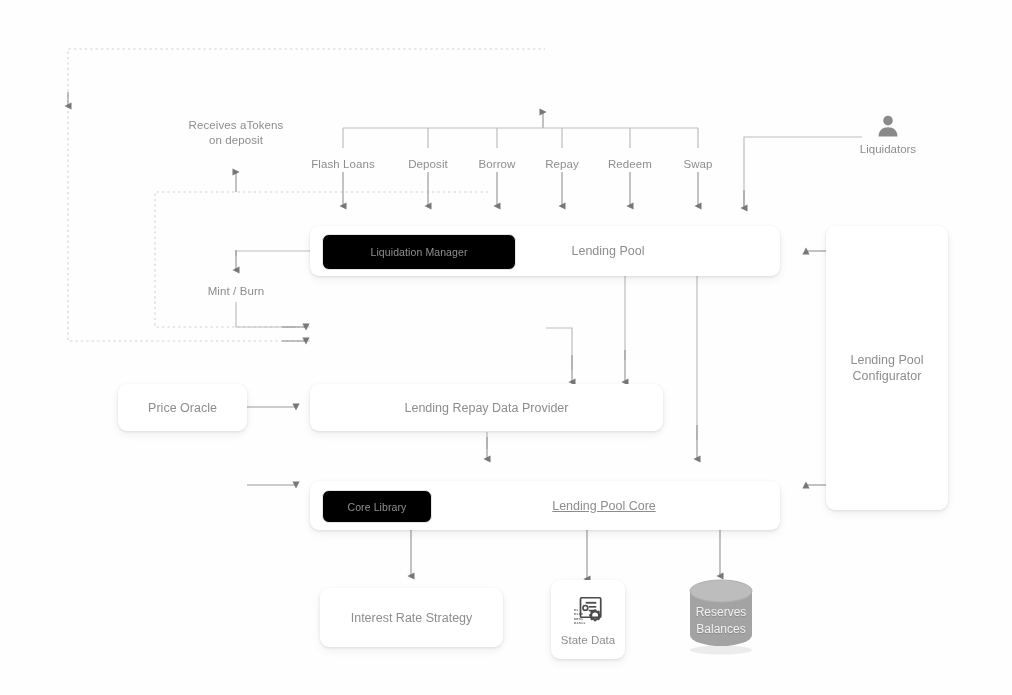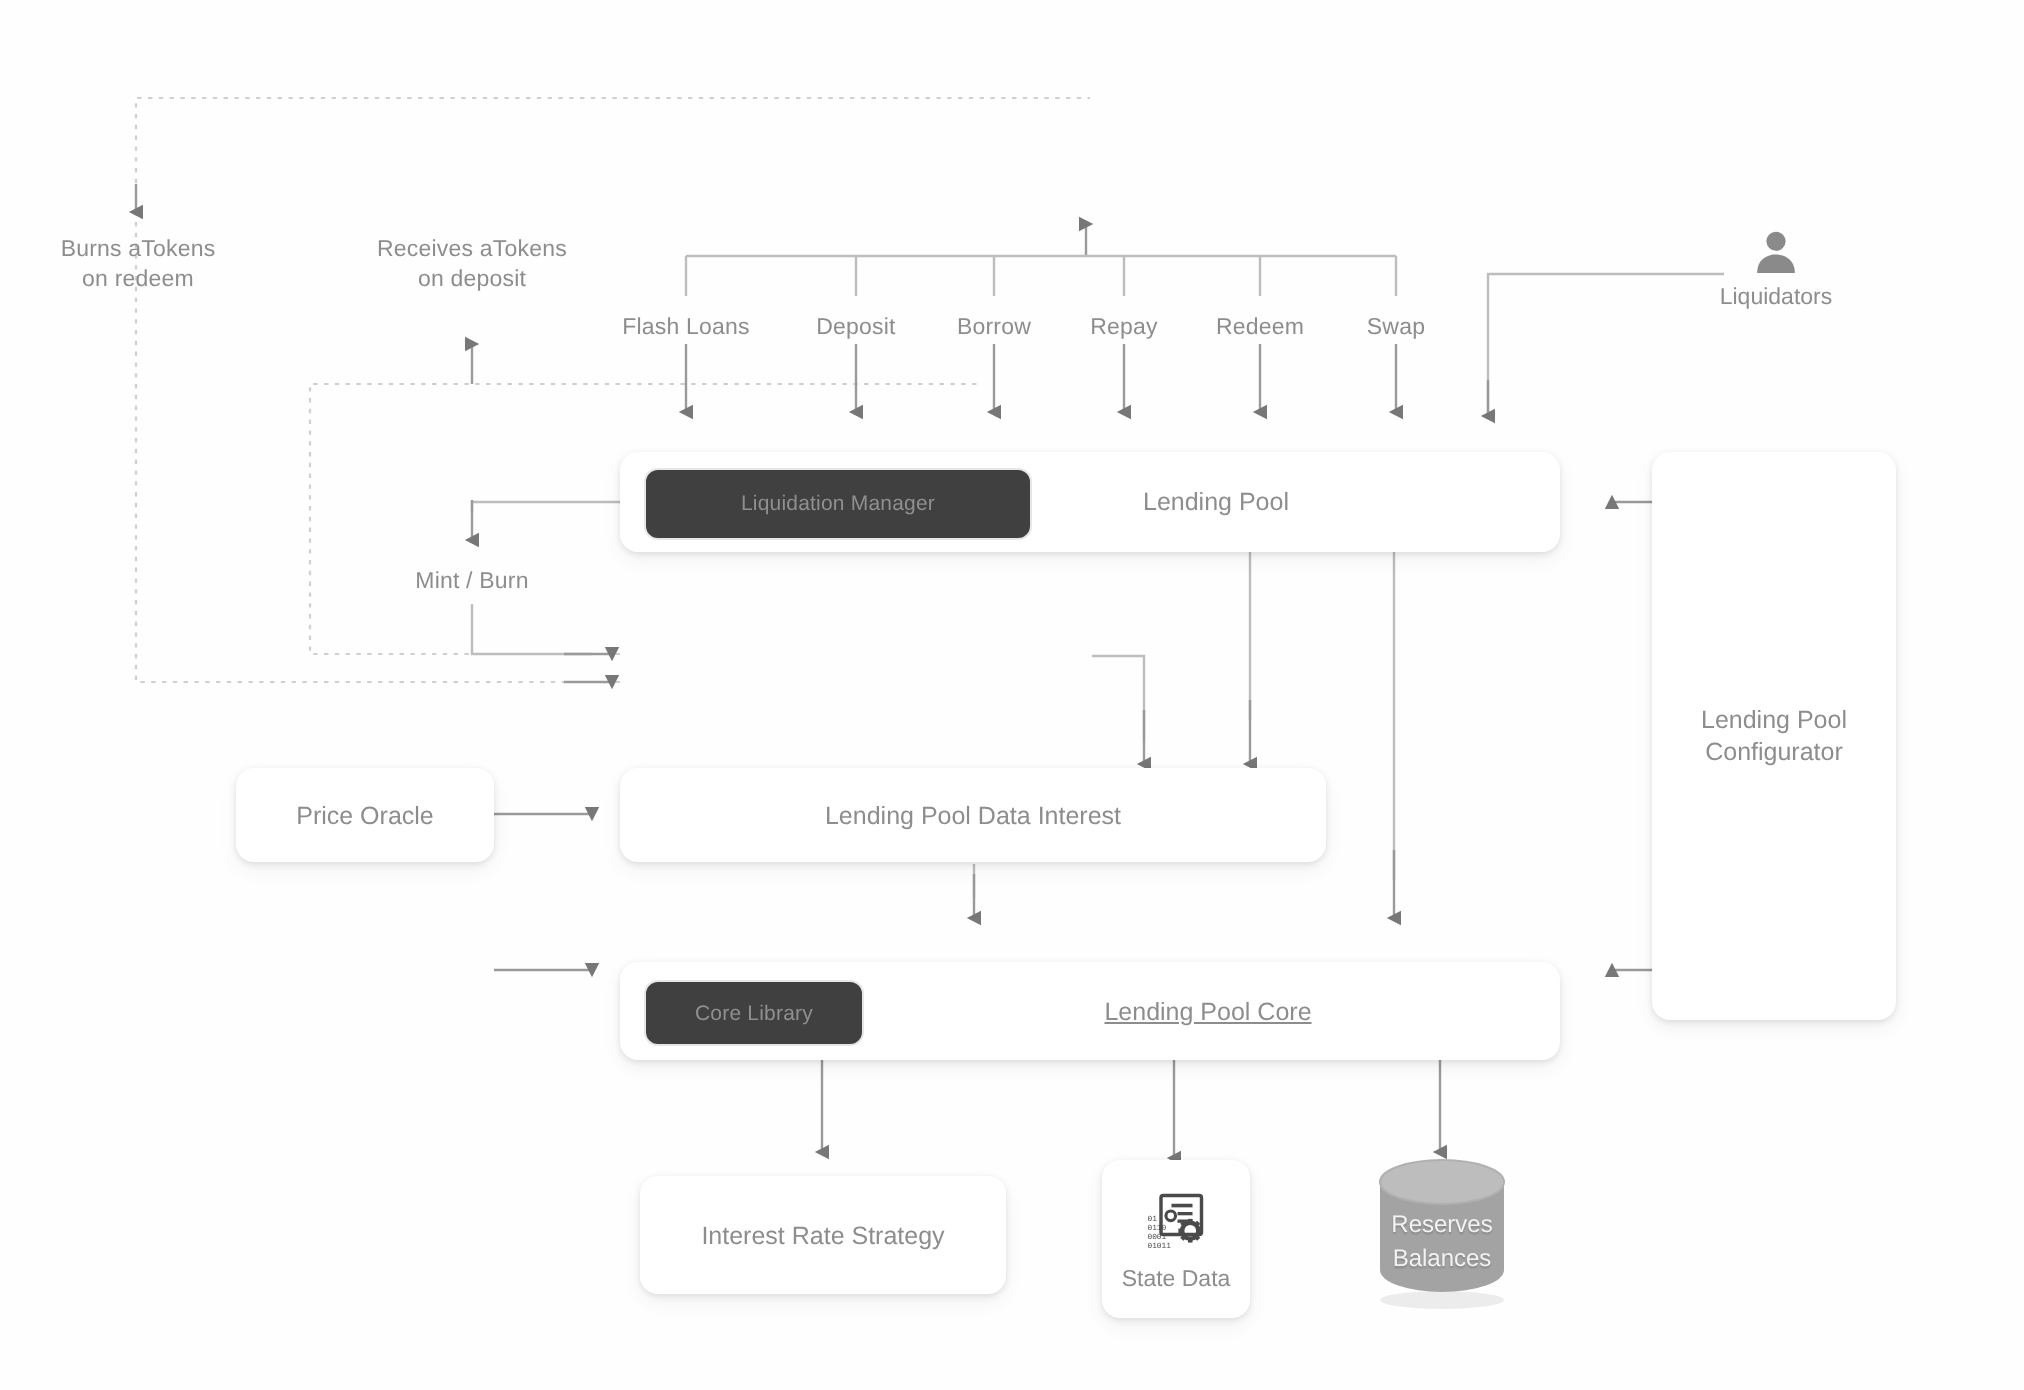--- a/index.html
+++ b/index.html
@@ -9,21 +9,21 @@
   #stage{position:relative;width:1012px;height:695px;background:#fefefe;}
 
   .lbl{position:absolute;font-size:11.5px;color:#8d8d8d;line-height:15px;
        text-align:center;white-space:pre-line;letter-spacing:.1px;}
 
   .card{position:absolute;background:#fff;border-radius:9px;
         box-shadow:0 1px 3px rgba(0,0,0,.10),0 4px 10px rgba(0,0,0,.055);
         display:flex;align-items:center;justify-content:center;}
   .card > .ctext{font-size:12.5px;color:#8d8d8d;text-align:center;line-height:16px;}
 
-  .subbox{position:absolute;border:1px solid #e6e6e6;background:#404040;
+  .subbox{position:absolute;border:1px solid #e6e6e6;background:#000000;
           border-radius:7px;display:flex;align-items:center;justify-content:center;}
   .subbox .stext{font-size:10.5px;color:#8f8f8f;text-align:center;letter-spacing:.1px;}
 
   .actorbox{position:absolute;background:#6f6f6f;border-radius:11px;
             box-shadow:0 2px 5px rgba(0,0,0,.17),0 6px 14px rgba(0,0,0,.08);
             display:flex;flex-direction:column;align-items:center;justify-content:center;}
   .actorbox .atext{font-size:12px;color:#fff;margin-top:3px;letter-spacing:.2px;}
 
   .person{position:absolute;display:flex;flex-direction:column;align-items:center;}
   .person .ptext{font-size:11.5px;color:#8d8d8d;margin-top:3px;}
@@ -123,22 +123,20 @@
 
 
   <div class="person" style="left:845px;top:112px;width:86px;">
     <svg width="28" height="28" viewBox="0 0 24 24">
       <circle cx="12" cy="7.4" r="4.1" fill="#8a8a8a"></circle>
       <path d="M3.9,21 C3.9,15.8 7.4,13.1 12,13.1 C16.6,13.1 20.1,15.8 20.1,21 Z" fill="#8a8a8a"></path>
     </svg>
     <div class="ptext">Liquidators</div>
   </div>
 
-  <div class="lbl" style="left:0px;top:118px;width:138px;">Burns aTokens
-on redeem</div>
   <div class="lbl" style="left:167px;top:118px;width:138px;">Receives aTokens
 on deposit</div>
   <div class="lbl" style="left:186px;top:284px;width:100px;">Mint / Burn</div>
 
   <div class="lbl" style="left:296px;top:157px;width:94px;">Flash Loans</div>
   <div class="lbl" style="left:388px;top:157px;width:80px;">Deposit</div>
   <div class="lbl" style="left:459px;top:157px;width:76px;">Borrow</div>
   <div class="lbl" style="left:526px;top:157px;width:72px;">Repay</div>
   <div class="lbl" style="left:592px;top:157px;width:76px;">Redeem</div>
   <div class="lbl" style="left:664px;top:157px;width:68px;">Swap</div>
@@ -149,21 +147,21 @@
     </div>
     <div class="ctext" style="margin-left:126px;">Lending Pool</div>
   </div>
 
 
   <div class="card" style="left:118px;top:384px;width:129px;height:47px;">
     <div class="ctext">Price Oracle</div>
   </div>
 
   <div class="card" style="left:310px;top:384px;width:353px;height:47px;">
-    <div class="ctext">Lending Pool Data Interest</div>
+    <div class="ctext">Lending Repay Data Provider</div>
   </div>
 
 
   <div class="card" style="left:310px;top:481px;width:470px;height:49px;">
     <div class="subbox" style="left:12px;top:9px;width:108px;height:31px;">
       <div class="stext">Core Library</div>
     </div>
     <div class="ctext" style="margin-left:118px;text-decoration:underline;">Lending Pool Core</div>
   </div>
 

